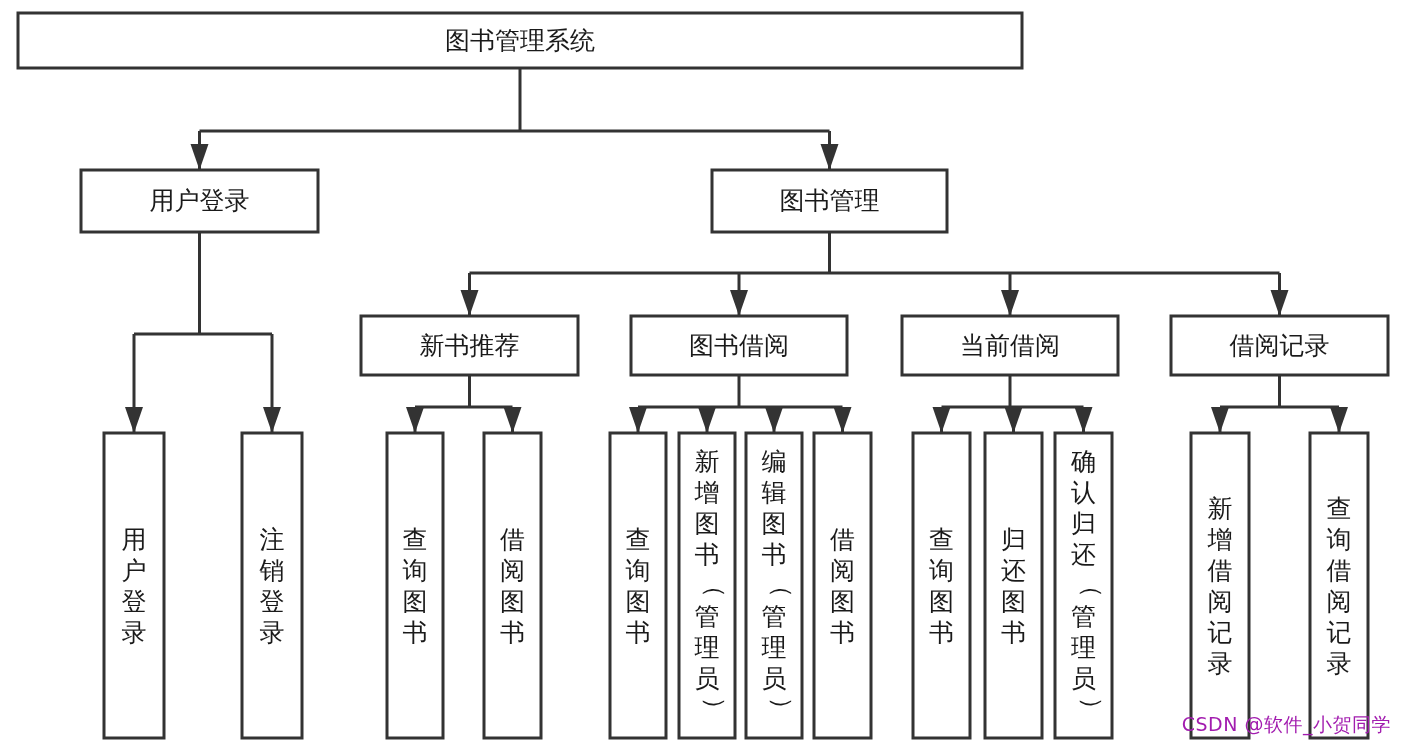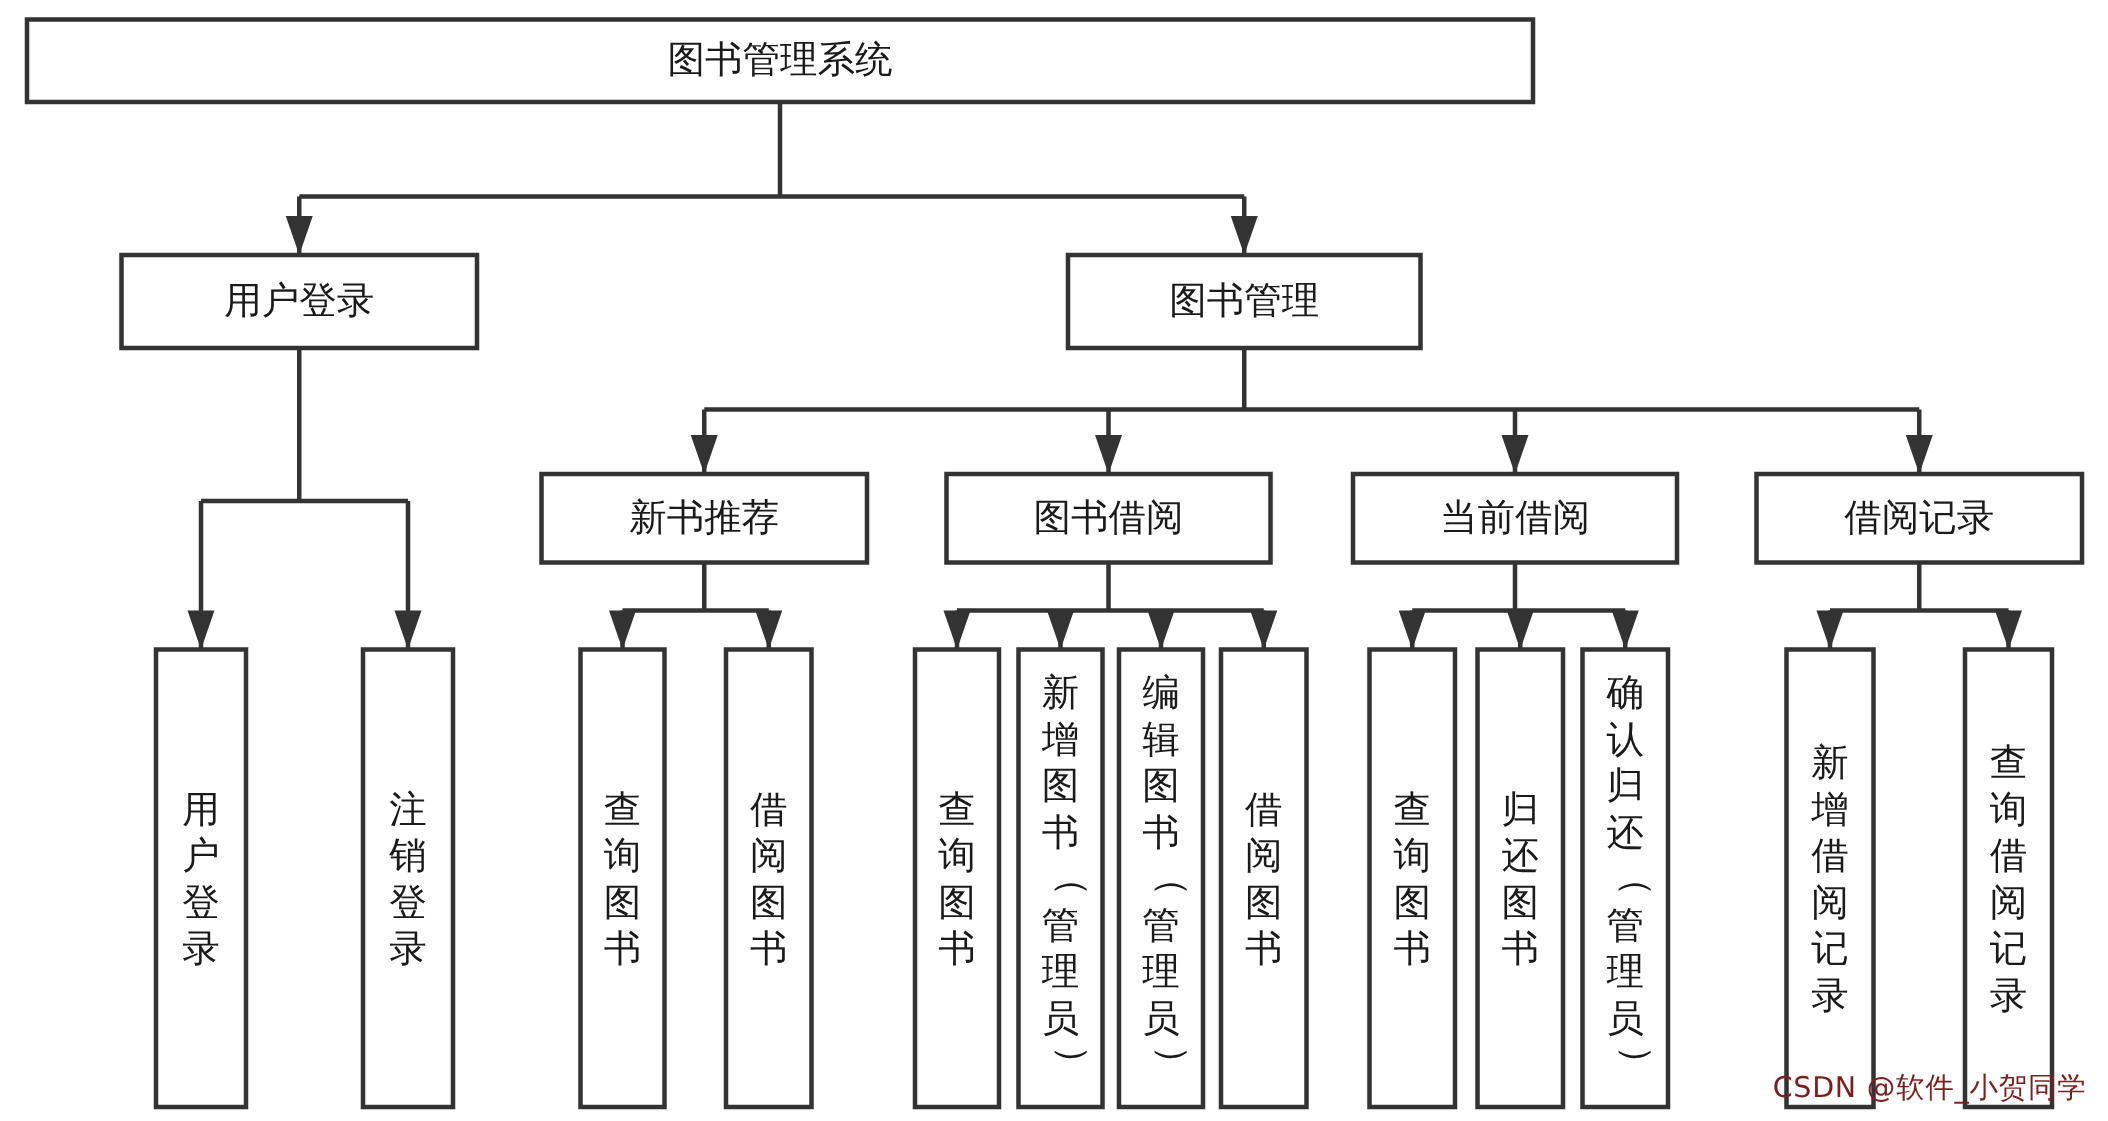--- a/index.html
+++ b/index.html
@@ -55,21 +55,21 @@
     font-family: "DejaVu Sans", "Liberation Sans", sans-serif;
     font-size: 25px;
     text-anchor: middle;
   }
   .watermark {
     position: absolute;
     right: 14px;
     bottom: 9px;
     font-family: "DejaVu Sans", "Liberation Sans", sans-serif;
     font-size: 19px;
-    color: #7f1d1d;
+    color: #a21caf;
     white-space: nowrap;
     letter-spacing: 0.5px;
     user-select: none;
   }
 </style>
 </head>
 <body>
 
 <div id="diagram-root">
 

